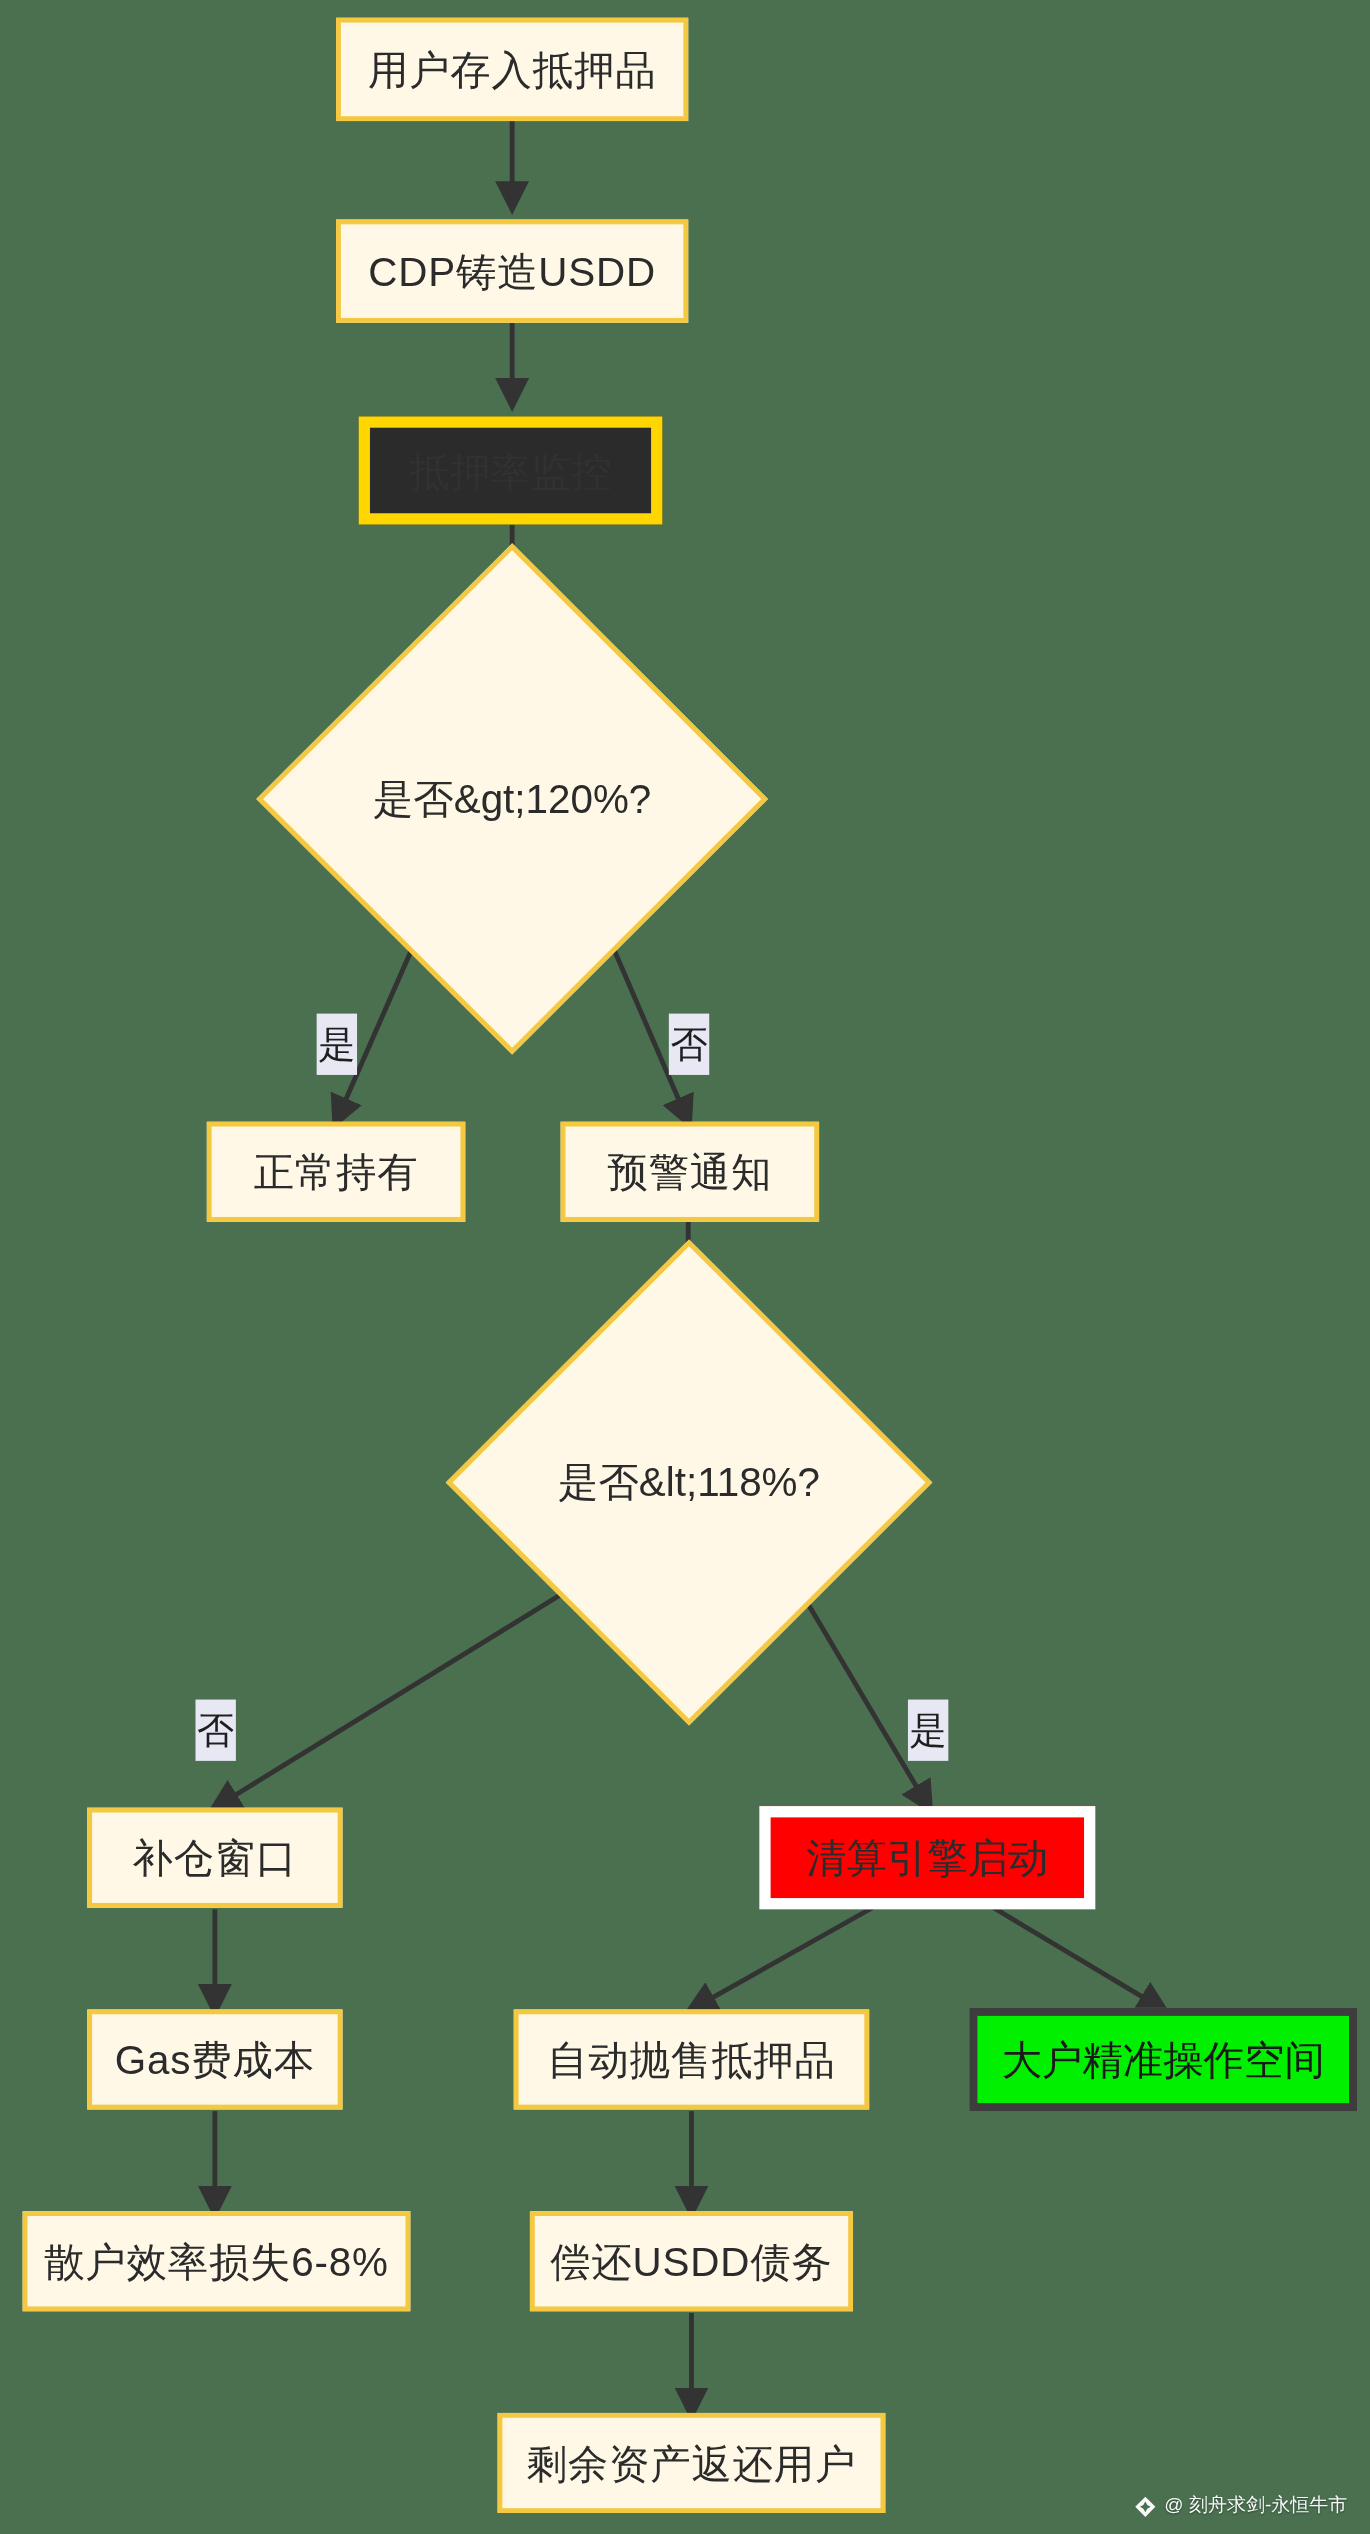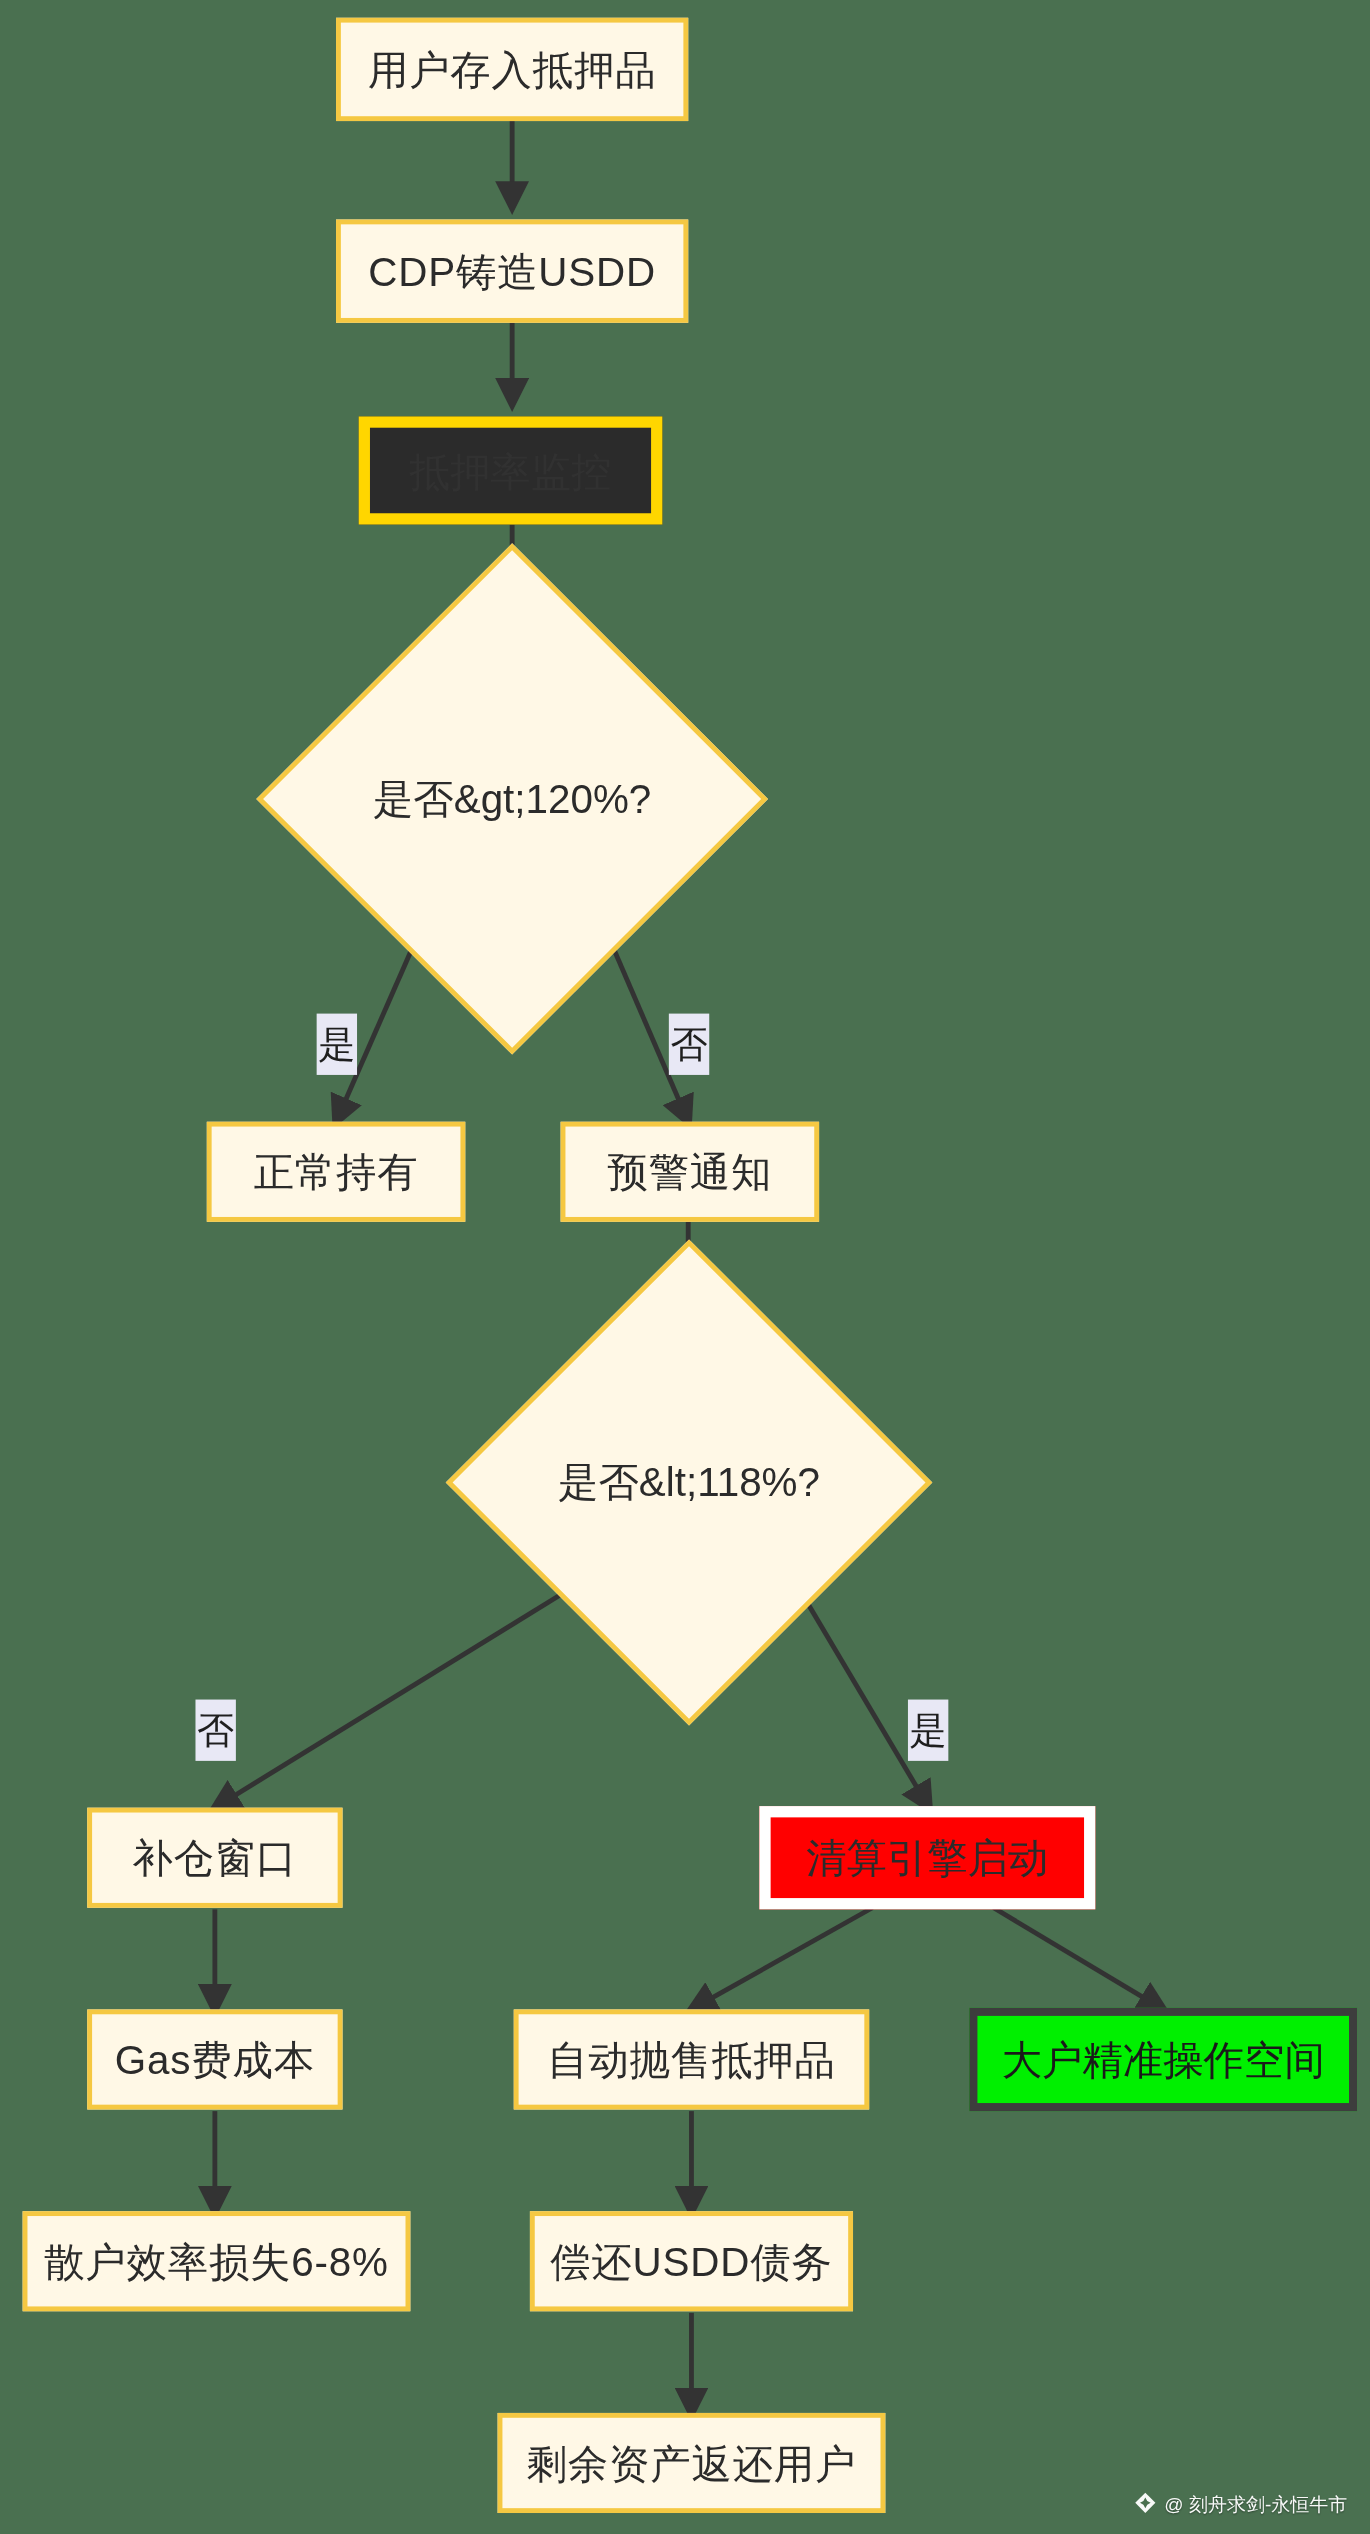--- a/index.html
+++ b/index.html
@@ -110,21 +110,21 @@
     justify-content: center;
     line-height: 1;
   }
 
   
   #watermark {
     position: absolute;
     right: 14px;
     bottom: 10px;
     display: flex;
-    align-items: flex-start;
+    align-items: flex-end;
     gap: 8px;
     color: #ffffff;
     font-size: 19px;
     opacity: 0.96;
     text-shadow: 0 1px 2px rgba(0,0,0,0.45);
     white-space: nowrap;
     margin-top: 28px;
   }
   #watermark .wm-mark {
     display: inline-block;

